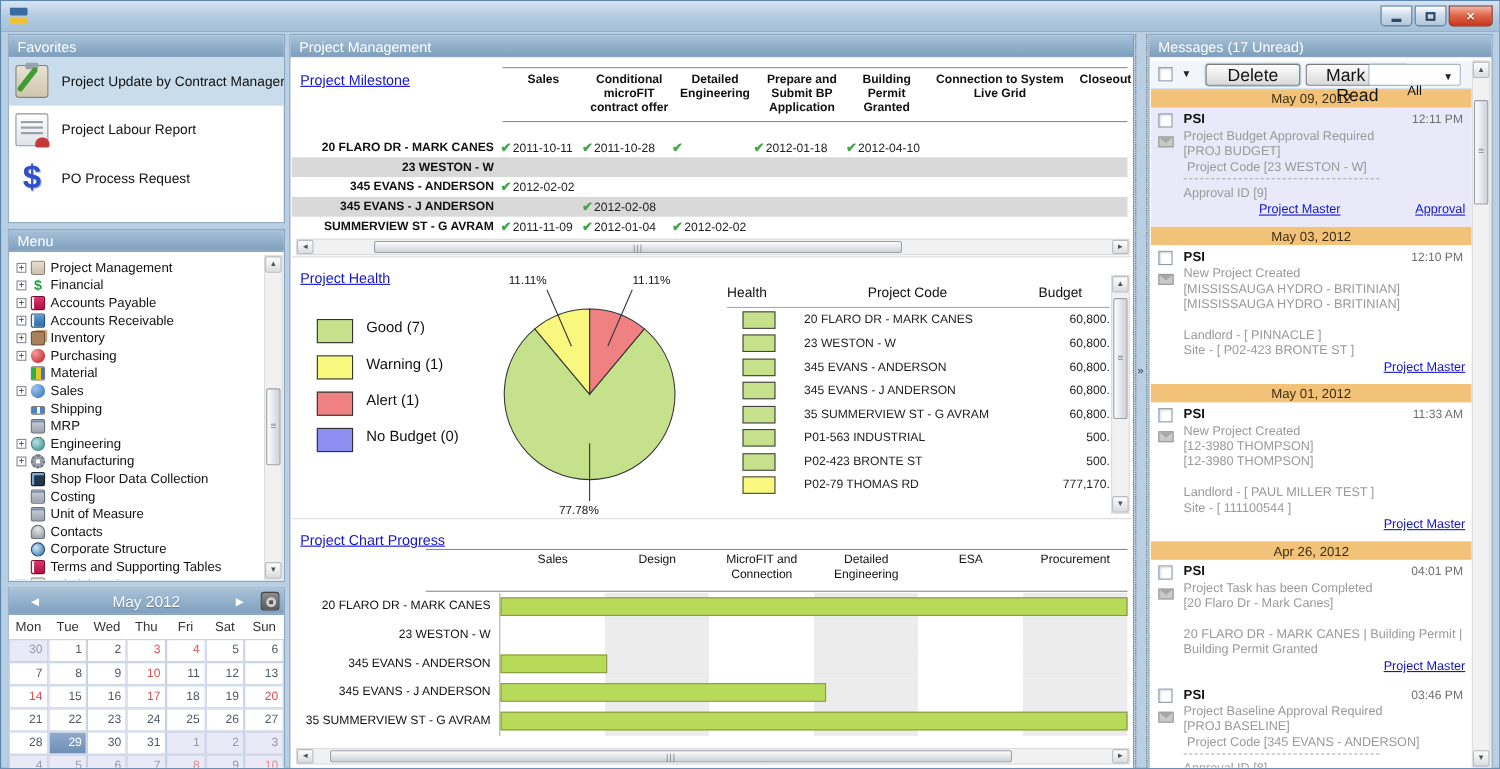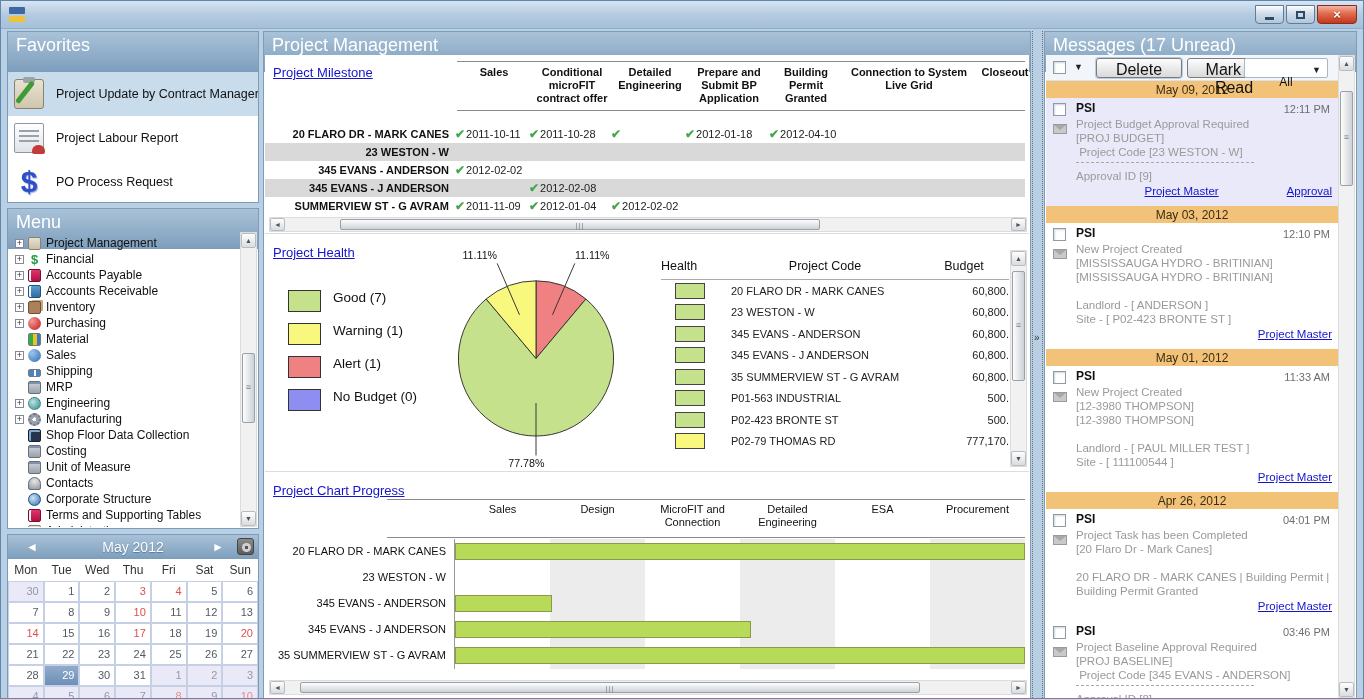--- a/index.html
+++ b/index.html
@@ -14,21 +14,21 @@
   .app-icon .a2 { position:absolute; bottom:0; left:0; width:16px; height:6px; background:#eec23a; border-radius:1px; }
   .wtitle { position:absolute; left:30px; top:6px; font-size:16px; color:#1d1d1d;margin-top:33px; }
   .winbtns { position:absolute; right:6px; top:4px; display:flex; gap:2px; }
   .wbtn { width:29px; height:19px; border:1px solid #5f7c99; border-radius:0 0 4px 4px; background:linear-gradient(#fdfdfd,#cfdceb 45%,#b3c7da); display:flex; align-items:center; justify-content:center; }
   .wbtn.close { width:40px; background:linear-gradient(#f5b3a3,#e06a4e 45%,#c8361c); border-color:#7c3222; color:#fff; font-weight:bold; font-size:13px; text-shadow:0 1px 1px #7c2210; }
   .minbar { width:9px; height:3px; background:#2d4a66; margin-top:7px; }
   .maxbox { width:9px; height:8px; border:2px solid #2d4a66; background:transparent; }
 
   
   .panel { position:absolute; background:#fff; border:1px solid #7d9cba; }
-  .phead { height:40px; background:linear-gradient(#a9c2d8,#7e9fbd); color:#fff; font-size:18px; padding:3px 8px; text-shadow:0 1px 1px #5a7license8; border-bottom:1px solid #7d9cba; }
+  .phead { height:20px; background:linear-gradient(#a9c2d8,#7e9fbd); color:#fff; font-size:13px; padding:3px 8px; text-shadow:0 1px 1px #5a7license8; border-bottom:1px solid #7d9cba; }
   .link { color:#1414cc; text-decoration:underline; font-size:13px; cursor:pointer; }
 
   
   .fav-item { display:flex; align-items:center; height:44px; padding:0 2px 0 6px; overflow:hidden; white-space:nowrap; font-size:12.5px; color:#111; }
   .fav-item.sel { background:#c8dcec; }
   .fav-ic { width:30px; height:30px; position:relative; margin-right:12px; flex:0 0 30px; }
   .ic-clipboard { background:linear-gradient(#e8e2d2,#cfc6ad); border:1px solid #8a8270; border-radius:3px; }
   .ic-clipboard::before { content:""; position:absolute; left:8px; top:-3px; width:12px; height:6px; background:#9aa2aa; border-radius:2px; }
   .ic-clipboard::after { content:""; position:absolute; left:2px; top:20px; width:26px; height:5px; background:#3f9b33; transform:rotate(-52deg); transform-origin:left; border-radius:2px; }
   .ic-report { background:linear-gradient(#ffffff,#dfe3e8); border:1px solid #90979e; border-radius:2px; }
@@ -603,21 +603,21 @@
       <div class="dhead">May 03, 2012</div>
       <div class="msg">
         <span class="cbx mcb"></span>
         <div class="sender">PSI</div>
         <span class="time">12:10 PM</span>
         <span class="env"></span>
         <div class="mline">New Project Created</div>
         <div class="mline">[MISSISSAUGA HYDRO - BRITINIAN]</div>
         <div class="mline">[MISSISSAUGA HYDRO - BRITINIAN]</div>
         <div class="mline"></div>
-        <div class="mline">Landlord - [ ANDERSON ]</div>
+        <div class="mline">Landlord - [ PINNACLE ]</div>
         <div class="mline">Site - [ P02-423 BRONTE ST ]</div>
         <div class="mlinks"><span class="lk">Project Master</span></div>
       </div>
 
       <div class="dhead">May 01, 2012</div>
       <div class="msg">
         <span class="cbx mcb"></span>
         <div class="sender">PSI</div>
         <span class="time">11:33 AM</span>
         <span class="env"></span>

